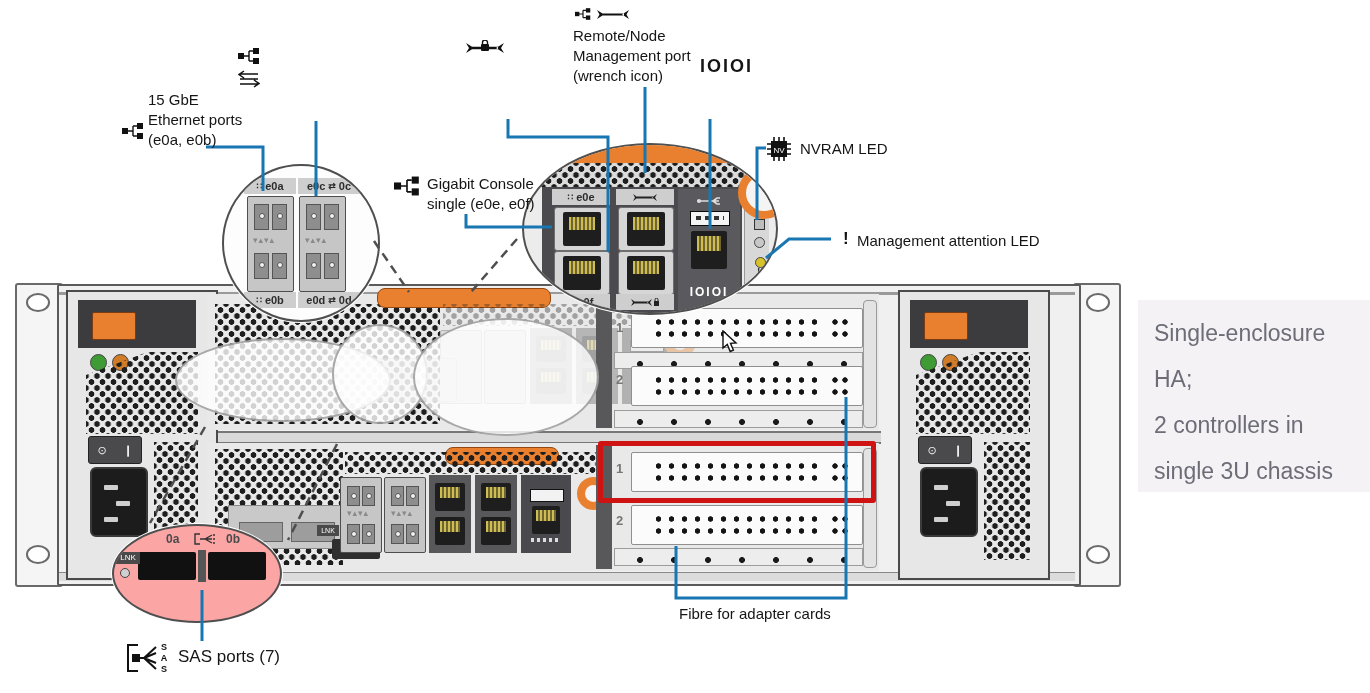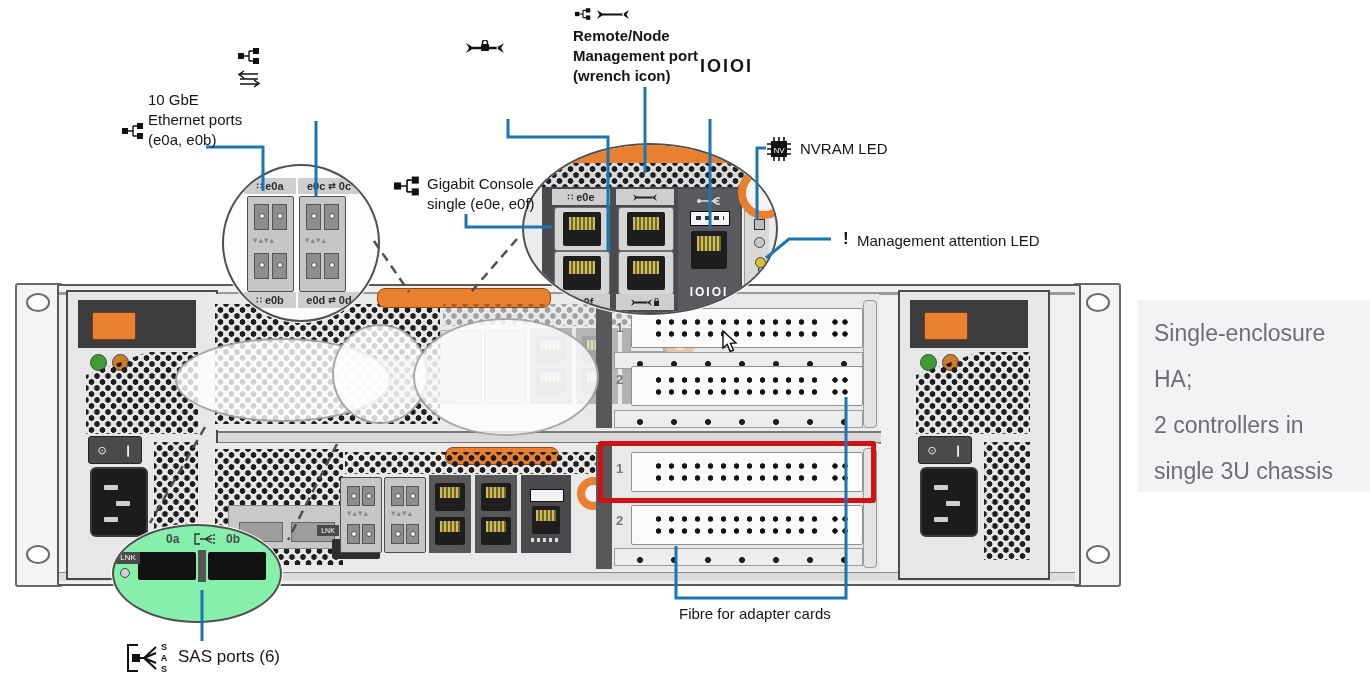--- a/index.html
+++ b/index.html
@@ -362,21 +362,21 @@
     </div>
 
     <div class="abs" style="left:220px;top:30px;width:24px;height:138px;background:#d8d8d8;border-left:1px solid #999;"></div>
     <div class="abs donut" style="left:214px;top:22px;width:36px;height:36px;"></div>
     <div class="abs" style="left:230px;top:74px;width:9px;height:9px;background:#bdbdbd;border:1px solid #333;"></div>
     <div class="abs led" style="left:230px;top:92px;width:9px;height:9px;background:#c7c7c7;"></div>
     <div class="abs led" style="left:231px;top:112px;width:9px;height:9px;background:#d8c22a;"></div>
     <div class="abs" style="left:233px;top:122px;color:#333;font-size:10px;font-weight:bold;">!</div>
   </div>
 
-  <div class="abs bubble" style="left:112px;top:524px;width:166px;height:95px;background:#86efac;">
+  <div class="abs bubble" style="left:112px;top:524px;width:166px;height:95px;background:#fca5a5;">
     <div class="abs" style="left:52px;top:6px;font-size:12px;font-weight:bold;color:#4a4a4a;">0a</div>
     <svg class="abs" style="left:80px;top:7px;" width="22" height="12" viewBox="0 0 22 12">
         <path d="M6,1 H1 V11 H6 M6,6 h5 M11,6 l7,-4 M11,6 l7,0 M11,6 l7,4" stroke="#333" stroke-width="1.4" fill="none"></path>
         <circle cx="20" cy="2" r="1" fill="#333"></circle>
         <circle cx="20" cy="6" r="1" fill="#333"></circle>
         <circle cx="20" cy="10" r="1" fill="#333"></circle>
       </svg>
     <div class="abs" style="left:112px;top:6px;font-size:12px;font-weight:bold;color:#4a4a4a;">0b</div>
     <div class="abs" style="left:24px;top:26px;width:58px;height:28px;background:#111;border-radius:2px;"></div>
     <div class="abs" style="left:94px;top:26px;width:58px;height:28px;background:#111;border-radius:2px;"></div>
@@ -406,21 +406,21 @@
     </g>
   </svg>
 
   <svg class="abs" style="left:122px;top:121px;" width="22" height="20" viewBox="0 0 22 20">
       <path d="M5,10 h6 M11,5 V15 M11,5 h4 M11,15 h4" stroke="#111" stroke-width="1.4" fill="none"></path>
       <rect x="0" y="7" width="6" height="6" fill="#111"></rect>
       <rect x="15" y="2" width="6" height="6" fill="#111"></rect>
       <rect x="15" y="12" width="6" height="6" fill="#111"></rect>
     </svg>
   <div class="lbl" style="left:148px;top:90px;">
-    <div>10 GbE</div>
+    <div>15 GbE</div>
     <div>Ethernet ports</div>
     <div>(e0a, e0b)</div>
   </div>
 
   <svg class="abs" style="left:238px;top:46px;" width="22" height="20" viewBox="0 0 22 20">
       <path d="M5,10 h6 M11,5 V15 M11,5 h4 M11,15 h4" stroke="#111" stroke-width="1.4" fill="none"></path>
       <rect x="0" y="7" width="6" height="6" fill="#111"></rect>
       <rect x="15" y="2" width="6" height="6" fill="#111"></rect>
       <rect x="15" y="12" width="6" height="6" fill="#111"></rect>
     </svg>
@@ -436,21 +436,21 @@
 
   <svg class="abs" style="left:575px;top:6px;" width="16" height="16" viewBox="0 0 22 20">
       <path d="M5,10 h6 M11,5 V15 M11,5 h4 M11,15 h4" stroke="#111" stroke-width="1.6" fill="none"></path>
       <rect x="0" y="7" width="6" height="6" fill="#111"></rect>
       <rect x="15" y="2" width="6" height="6" fill="#111"></rect>
       <rect x="15" y="12" width="6" height="6" fill="#111"></rect>
     </svg>
   <svg class="abs" style="left:596px;top:8px;" width="34" height="13" viewBox="0 0 34 13">
       <path d="M1,2 L8,6.5 L1,11 L3.5,6.5 Z M33,2 L26,6.5 L33,11 L30.5,6.5 Z M6,5.4 h22 v2.2 h-22 Z" fill="#111"></path>
     </svg>
-  <div class="lbl" style="left:573px;top:26px;font-weight:bold;">
+  <div class="lbl" style="left:573px;top:26px;">
     <div>Remote/Node</div>
     <div>Management port</div>
     <div>(wrench icon)</div>
   </div>
 
   <div class="lbl big" style="left:700px;top:56px;">IOIOI</div>
 
   <svg class="abs" style="left:766px;top:136px;" width="26" height="26" viewBox="0 0 26 26">
       <rect x="5" y="5" width="16" height="16" fill="#111"></rect>
       <g stroke="#111" stroke-width="1.6">
@@ -476,21 +476,21 @@
 
   <div class="lbl" style="left:679px;top:604px;">Fibre for adapter cards</div>
 
   <svg class="abs" style="left:124px;top:641px;" width="48" height="34" viewBox="0 0 48 34">
       <path d="M14,4 H4 V30 H14 M14,17 h6 M20,17 l12,-11 M20,17 l12,-5 M20,17 l12,5 M20,17 l12,11" stroke="#111" stroke-width="2" fill="none"></path>
       <rect x="8" y="13" width="8" height="8" fill="#111"></rect>
       <text x="40" y="9" font-size="9" font-weight="bold" fill="#111" text-anchor="middle" font-family="Liberation Sans">S</text>
       <text x="40" y="20" font-size="9" font-weight="bold" fill="#111" text-anchor="middle" font-family="Liberation Sans">A</text>
       <text x="40" y="31" font-size="9" font-weight="bold" fill="#111" text-anchor="middle" font-family="Liberation Sans">S</text>
     </svg>
-  <div class="lbl" style="left:178px;top:647px;font-size:17px;">SAS ports (6)</div>
+  <div class="lbl" style="left:178px;top:647px;font-size:17px;">SAS ports (7)</div>
 
   <div class="note" style="left:1138px;top:300px;width:218px;height:176px;">
     <div>Single-enclosure</div>
     <div>HA;</div>
     <div>2 controllers in</div>
     <div>single 3U chassis</div>
   </div>
 
   <svg class="abs" style="left:722px;top:330px;" width="16" height="23" viewBox="0 0 16 23">
       <path d="M1,1 L1,18 L5.3,14.5 L8.2,21.5 L11.4,20.1 L8.5,13.3 L14,13 Z" fill="#fff" stroke="#111" stroke-width="1.4"></path>

